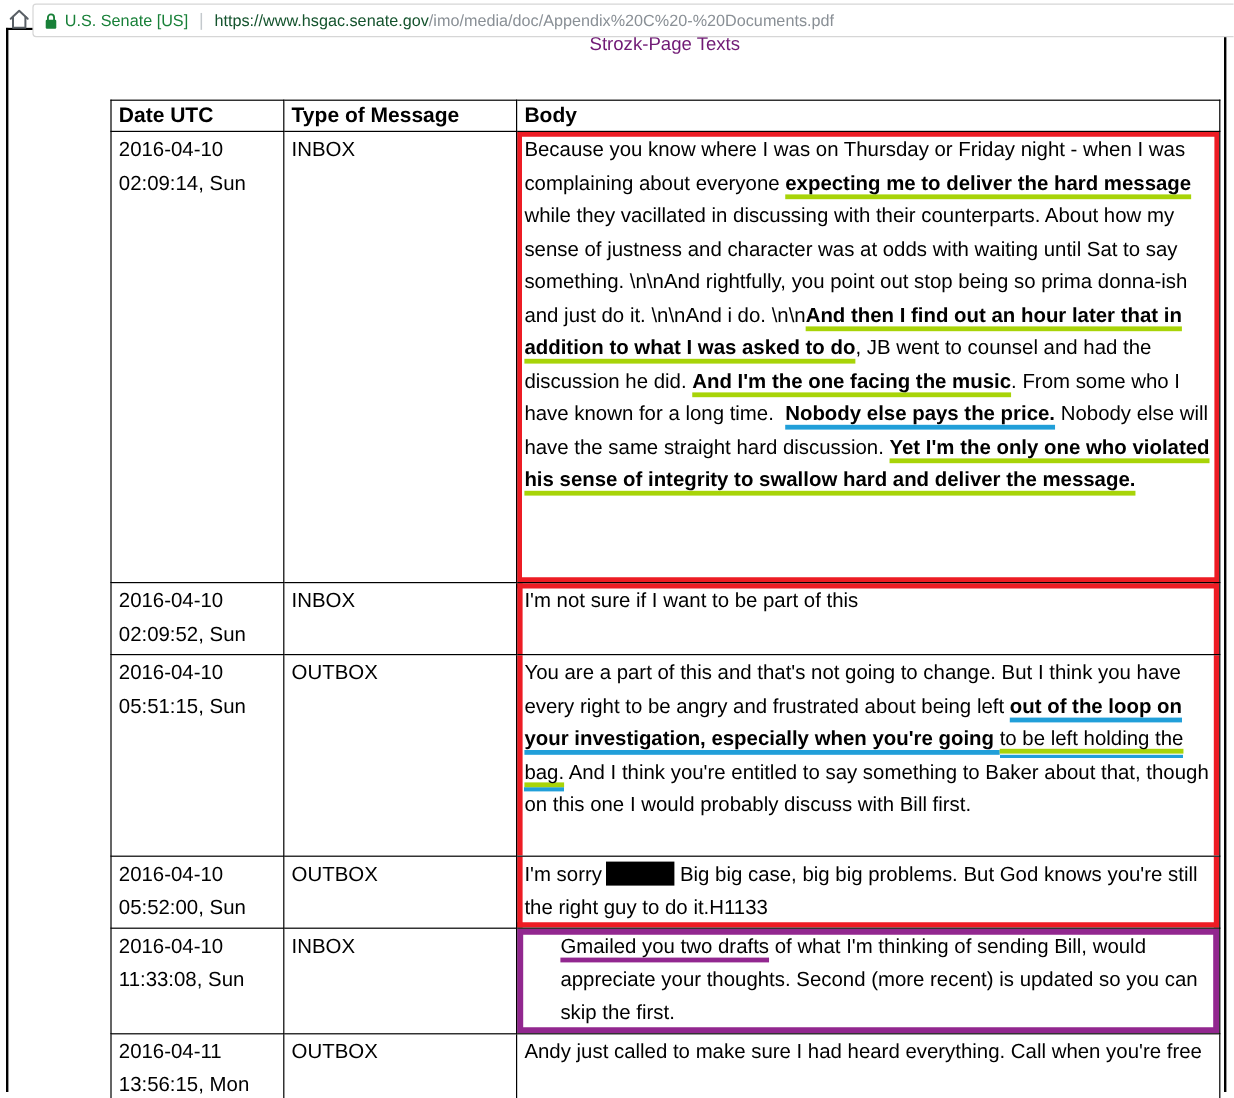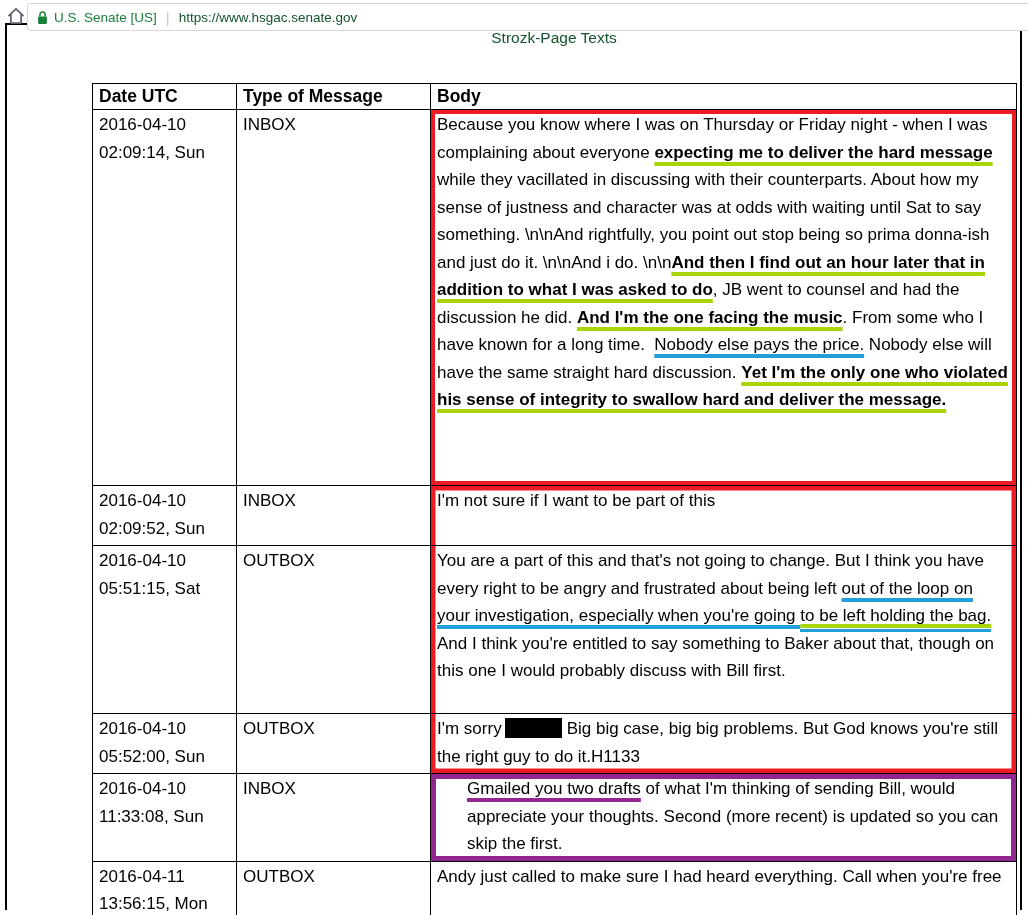--- a/index.html
+++ b/index.html
@@ -26,21 +26,21 @@
   .chip-sep{color:#c4c9cd;margin:0 9px;font-size:15px;}
   .url-host{color:#14532d;}
   .url-path{color:#8a9096;}
   
   .pdf-page{
     margin-left:5px;width:1013px;height:885px;
     border:2px solid #000;border-bottom:none;background:#fff;
   }
   .doc-title{
     margin:4px 0 0 85px;width:924px;text-align:center;
-    font-size:15.5px;color:#14532d;
+    font-size:15.5px;color:#701a75;
   }
   
   table.texts{
     margin:36px 0 0 85px;border-collapse:collapse;table-layout:fixed;width:924px;
     font-size:17px;
   }
   col.c-date{width:144px;} col.c-type{width:194px;} col.c-body{width:586px;}
   th,td{
     border:1.5px solid #000;vertical-align:top;text-align:left;
     padding:1px 6px 3px 6px;line-height:27.5px;
@@ -58,21 +58,21 @@
   .box-red-top    {box-shadow:inset 4.5px 0 0 var(--red_box), inset -4.5px 0 0 var(--red_box), inset 0 4.5px 0 var(--red_box);}
   .box-red-mid    {box-shadow:inset 4.5px 0 0 var(--red_box), inset -4.5px 0 0 var(--red_box);}
   .box-red-bottom {box-shadow:inset 4.5px 0 0 var(--red_box), inset -4.5px 0 0 var(--red_box), inset 0 -4.5px 0 var(--red_box);}
   .box-purple-full{box-shadow:inset 0 0 0 5px var(--purple_box);padding-left:36px;}
   
   .u-green,.u-blue,.u-purple,.u-greenblue{
     text-decoration-line:underline;text-decoration-skip-ink:none;
     text-decoration-thickness:3.5px;text-underline-offset:4px;
   }
   .u-green {text-decoration-color:var(--green_underline);font-weight:bold;}
-  .u-blue  {text-decoration-color:var(--blue_underline);}
+  .u-blue  {text-decoration-color:var(--blue_underline);font-weight:bold;}
   .u-purple{text-decoration-color:var(--purple_underline);text-decoration-thickness:4px;}
   .u-greenblue{
     text-decoration-color:var(--green_underline);text-underline-offset:2.5px;
     background:linear-gradient(var(--blue_underline),var(--blue_underline)) left bottom / 100% 3.5px no-repeat;
     padding-bottom:7px;
   }
   .redacted{
     display:inline-block;width:57px;height:20px;background:#000;
     vertical-align:-4px;margin:0 5px 0 3px;
   }
@@ -92,20 +92,21 @@
   <div class="address-bar">
     <span class="lock-wrap">
       <svg width="11" height="15" viewBox="0 0 12 16">
         <path d="M3.2 7 V4.8 a2.8 2.8 0 0 1 5.6 0 V7" fill="none" stroke="#188038" stroke-width="1.7"></path>
         <rect x="1.2" y="6.8" width="9.6" height="8.2" rx="1.1" fill="#188038"></rect>
       </svg>
     </span>
     <span class="site-label">U.S. Senate [US]</span>
     <span class="chip-sep">|</span>
     <span class="url-host">https://www.hsgac.senate.gov</span>
+      <span class="url-path">/imo/media/doc/Appendix%20C%20-%20Documents.pdf</span>
   </div>
 </div>
 
 <div class="pdf-page">
   <div class="doc-title">Strozk-Page Texts</div>
 
   <table class="texts">
     <colgroup>
         <col class="c-date">
         <col class="c-type">
@@ -131,21 +132,21 @@
           <td class="col-date">
             <div>2016-04-10</div>
             <div>02:09:52, Sun</div>
           </td>
           <td class="col-type">INBOX</td>
           <td class="col-body box-red-top"><span>I'm not sure if I want to be part of this</span></td>
         </tr>
         <tr>
           <td class="col-date">
             <div>2016-04-10</div>
-            <div>05:51:15, Sat</div>
+            <div>05:51:15, Sun</div>
           </td>
           <td class="col-type">OUTBOX</td>
           <td class="col-body box-red-mid"><span>You are a part of this and that's not going to change. But I think you have every right to be angry and frustrated about being left </span><span class="u-blue">out of the loop on your investigation, especially when you're going </span><span class="u-greenblue">to be left holding the bag.</span><span> And I think you're entitled to say something to Baker about that, though on this one I would probably discuss with Bill first.</span></td>
         </tr>
         <tr>
           <td class="col-date">
             <div>2016-04-10</div>
             <div>05:52:00, Sun</div>
           </td>
           <td class="col-type">OUTBOX</td>

